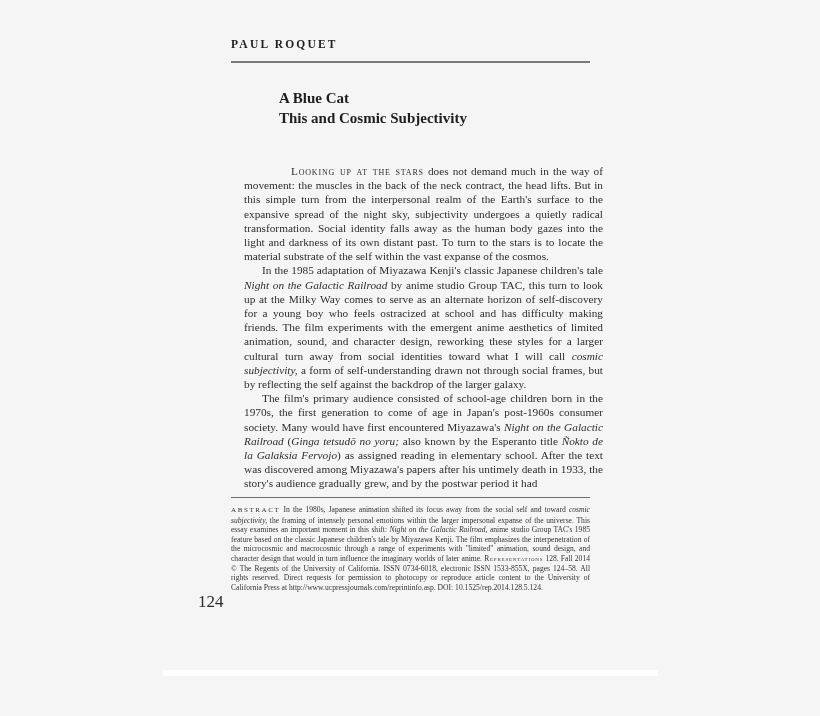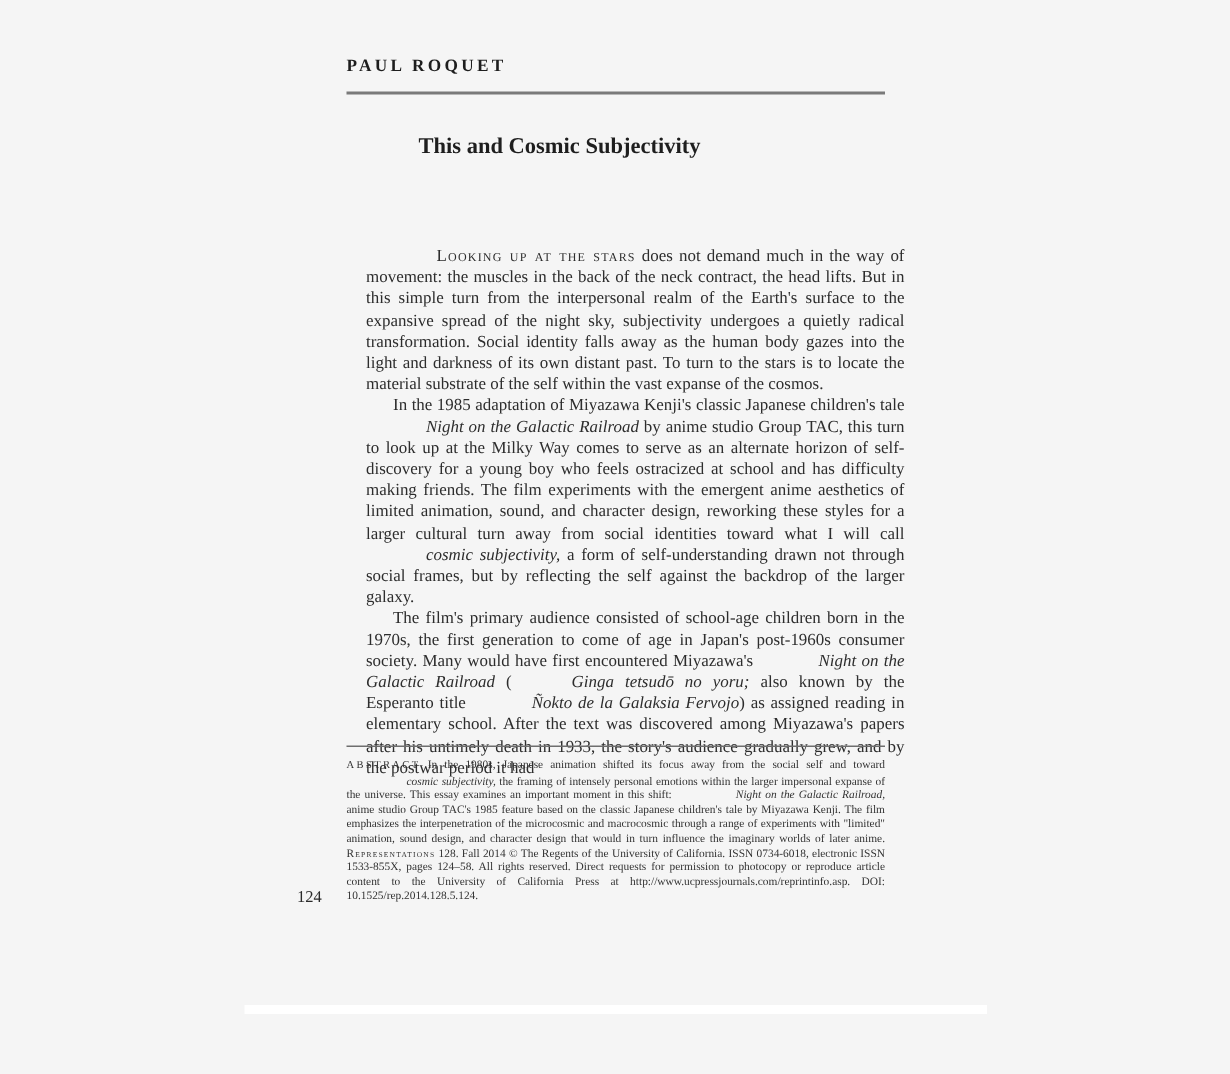--- a/index.html
+++ b/index.html
@@ -80,40 +80,41 @@
       color: #333;
     }
     .abstract .label {
       letter-spacing: 1.6px;
       font-size: 7px;
     }
     .page-number {
       position: absolute;
       left: 198px;
       top: 592px;
-      font-size: 11px;
+      font-size: 17px;
       color: #2a2a2a;
     }
     .bottom-bar {
       position: absolute;
       left: 163px;
       top: 670px;
       width: 495px;
       height: 6px;
       background: #ffffff;
     }
-    em { font-style: italic; margin-left: 40px; }
+    em { font-style: italic; }
   </style>
 </head>
 <body>
 
 <div class="running-head">PAUL ROQUET</div>
 <div class="head-rule"></div>
 
 <div class="title">
+  <div>A Blue Cat</div>
   <div>This and Cosmic Subjectivity</div>
 </div>
 
 <div class="body-text">
   <p class="first"><span class="smallcaps">Looking up at the stars</span><span> does not demand much in the way of movement: the muscles in the back of the neck contract, the head lifts. But in this simple turn from the interpersonal realm of the Earth's surface to the expansive spread of the night sky, subjectivity undergoes a quietly radical transformation. Social identity falls away as the human body gazes into the light and darkness of its own distant past. To turn to the stars is to locate the material substrate of the self within the vast expanse of the cosmos.</span></p>
   <p><span>In the 1985 adaptation of Miyazawa Kenji's classic Japanese children's tale </span><em>Night on the Galactic Railroad</em><span> by anime studio Group TAC, this turn to look up at the Milky Way comes to serve as an alternate horizon of self-discovery for a young boy who feels ostracized at school and has difficulty making friends. The film experiments with the emergent anime aesthetics of limited animation, sound, and character design, reworking these styles for a larger cultural turn away from social identities toward what I will call </span><em>cosmic subjectivity,</em><span> a form of self-understanding drawn not through social frames, but by reflecting the self against the backdrop of the larger galaxy.</span></p>
   <p><span>The film's primary audience consisted of school-age children born in the 1970s, the first generation to come of age in Japan's post-1960s consumer society. Many would have first encountered Miyazawa's </span><em>Night on the Galactic Railroad</em><span> (</span><em>Ginga tetsudō no yoru;</em><span> also known by the Esperanto title </span><em>Ñokto de la Galaksia Fervojo</em><span>) as assigned reading in elementary school. After the text was discovered among Miyazawa's papers after his untimely death in 1933, the story's audience gradually grew, and by the postwar period it had</span></p>
 </div>
 
 <div class="abstract-rule"></div>

